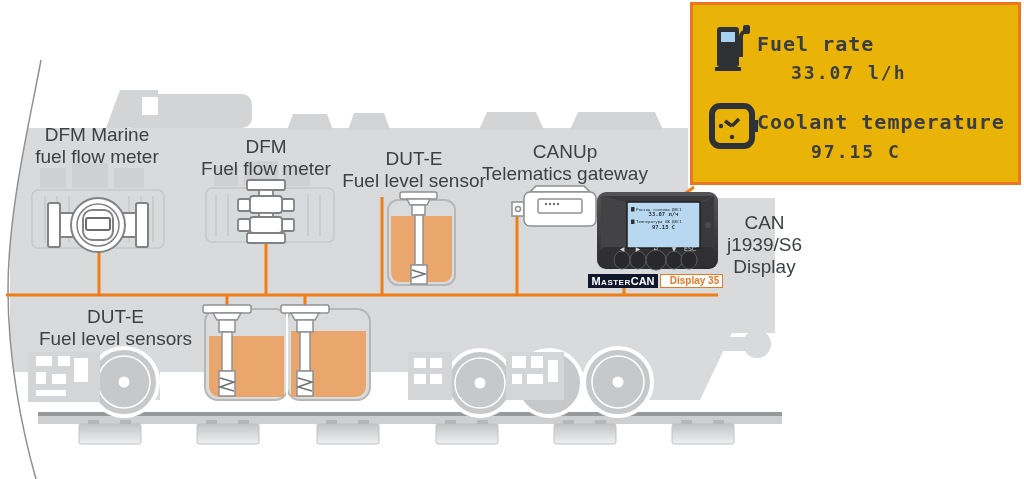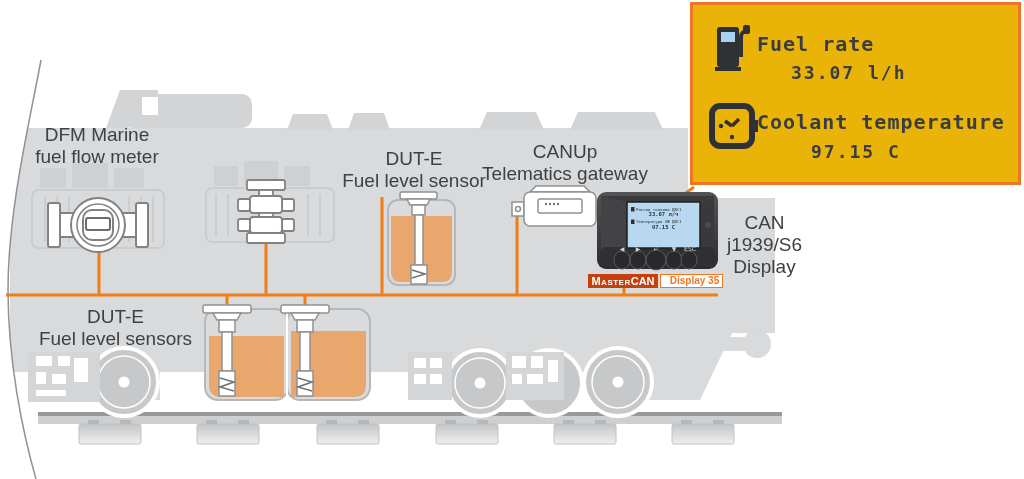--- a/index.html
+++ b/index.html
@@ -13,21 +13,21 @@
 
   
   .info-panel{position:absolute;left:690px;top:2px;width:325px;height:177px;
               background:#eab308;border:3px solid #ee7623;}
   .px{font-family:"DejaVu Sans Mono",monospace;font-weight:bold;color:#3b3e41;position:absolute;white-space:nowrap;}
   .px-label{font-size:20px;letter-spacing:1px;}
   .px-value{font-size:18px;letter-spacing:2px;}
   .panel-icon{position:absolute;}
 
   
-  .badge-brand{position:absolute;left:588px;top:274px;width:70px;height:14px;background:#c2410c;
+  .badge-brand{position:absolute;left:588px;top:274px;width:70px;height:14px;background:#0f172a;
                color:#fff;text-align:center;font:bold 11px/14px "Liberation Sans",sans-serif;}
   .badge-brand .sc{font-variant:small-caps;letter-spacing:.5px;}
   .badge-model{position:absolute;left:660px;top:274px;width:55px;height:12px;background:#fff;
                border:1px solid #ee7623;color:#ee7623;text-align:center;
                font:bold 10px/12px "Liberation Sans",sans-serif;padding-left:6px;}
 
   
   .lcd{position:absolute;left:628px;top:203px;width:71px;height:44px;overflow:hidden;}
   .lcd-inner{width:142px;height:88px;transform:scale(.5);transform-origin:0 0;
              font-family:"DejaVu Sans Mono",monospace;color:#2e3236;}
@@ -278,20 +278,24 @@
         <ellipse cx="674" cy="260" rx="8" ry="9"></ellipse>
         <ellipse cx="689" cy="260" rx="8" ry="9"></ellipse>
       </g>
     </g>
   </svg>
 
   <div class="dev-label" style="left:7px;top:124px;width:180px">
     <div>DFM Marine</div>
     <div>fuel flow meter</div>
   </div>
+  <div class="dev-label" style="left:176px;top:136px;width:180px">
+    <div>DFM</div>
+    <div>Fuel flow meter</div>
+  </div>
   <div class="dev-label" style="left:324px;top:148px;width:180px">
     <div>DUT-E</div>
     <div>Fuel level sensor</div>
   </div>
   <div class="dev-label" style="left:475px;top:141px;width:180px">
     <div>CANUp</div>
     <div>Telematics gateway</div>
   </div>
   <div class="dev-label" style="left:707px;top:212px;width:115px">
     <div>CAN j1939/S6</div>

